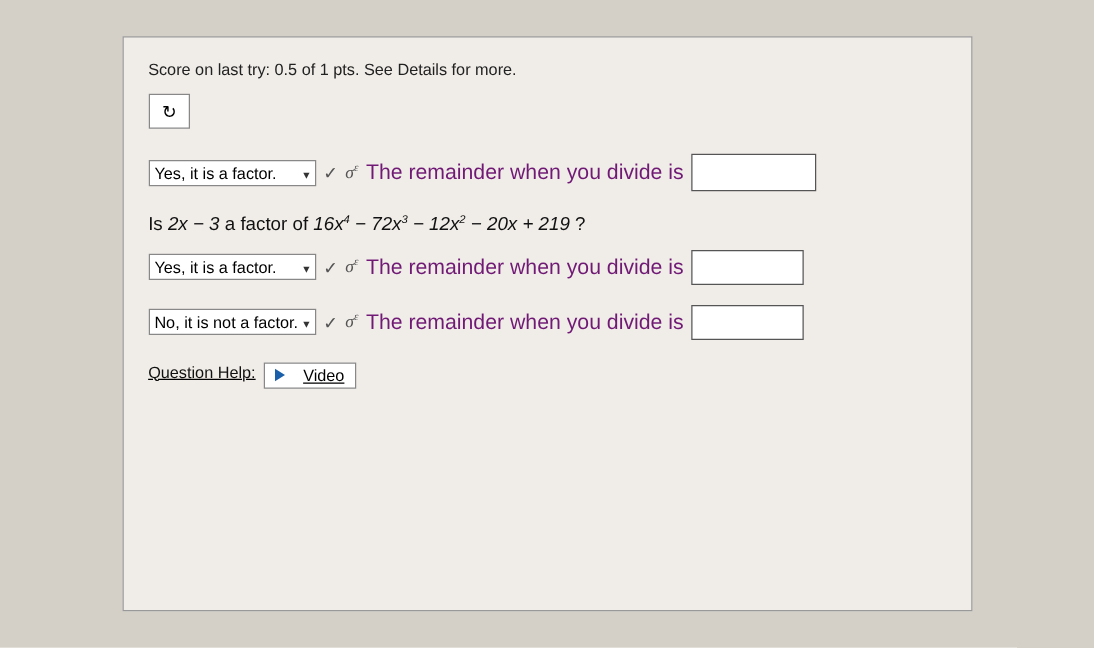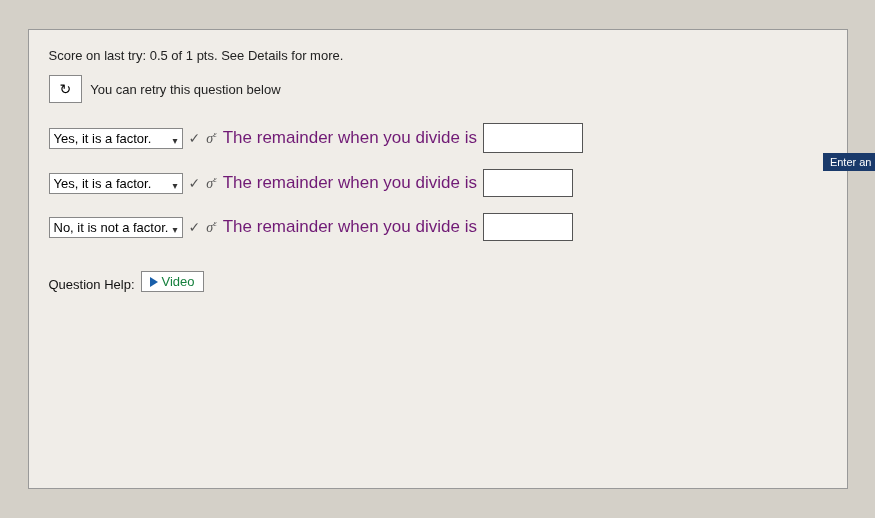--- a/index.html
+++ b/index.html
@@ -11,21 +11,21 @@
       justify-content: center;
       align-items: center;
       width: 875px;
       height: 518px;
       overflow: hidden;
     }
 
     .main-card {
       background: #f0ede8;
       border: 1px solid #999;
-      width: 820px;
+      width: 680px;
       min-height: 460px;
       padding: 18px 20px 20px 20px;
       position: relative;
     }
 
     .score-line {
       font-size: 13px;
       color: #222;
       margin-bottom: 12px;
     }
@@ -138,42 +138,42 @@
       font-size: 11px;
       padding: 3px 7px;
       white-space: nowrap;
       top: 30px;
       left: 340px;
       z-index: 10;
     }
 
     .question-help {
       display: flex;
-      align-items: flex-end;
+      align-items: flex-start;
       gap: 6px;
       margin-top: 18px;
+      text-decoration: underline;
     }
 
     .help-text {
       font-size: 13px;
       color: #111;
     }
 
     .video-btn {
       display: flex;
       align-items: center;
-      gap: 4px;
+      gap: 15px;
       border: 1px solid #888;
       background: #fff;
       padding: 2px 8px;
       font-size: 13px;
-      color: #15803d;
+      color: #000000;
       cursor: pointer;
       text-decoration: none;
-      margin-top: 12px;
     }
 
     .play-icon {
       width: 0;
       height: 0;
       border-top: 5px solid transparent;
       border-bottom: 5px solid transparent;
       border-left: 8px solid #1a5faa;
       display: inline-block;
     }
@@ -186,21 +186,20 @@
 <body>
 
 <div class="main-card">
 
   <div class="score-line">Score on last try: 0.5 of 1 pts. See Details for more.</div>
 
   <div class="similar-btn-row">
     <button class="similar-btn">
       <span style="font-size:14px;">↻</span>
     </button>
-    <span class="retry-text">You can retry this question below</span>
   </div>
 
   <div class="question-block">
     <div class="answer-row">
       <div class="select-wrapper">
         <select class="answer-select">
           <option>Yes, it is a factor.</option>
           <option>No, it is not a factor.</option>
         </select>
         <span class="chevron">▾</span>
@@ -209,20 +208,26 @@
       <span class="sigma-icon">σ<sup>ε</sup></span>
       <span class="remainder-text">The remainder when you divide is</span>
       <div style="position:relative;">
         <input class="answer-input first" type="text" value="" style="">
         <div class="tooltip-box">Enter an integer or decimal number [more..]</div>
       </div>
     </div>
   </div>
 
   <div class="question-block">
+    <div class="question-text">
+      Is <span class="math">2<i>x</i> − 3</span> a factor of 
+      <span class="math">
+        16<i>x</i><sup>4</sup> − 72<i>x</i><sup>3</sup> − 12<i>x</i><sup>2</sup> − 20<i>x</i> + 219
+      </span>?
+    </div>
     <div class="answer-row">
       <div class="select-wrapper">
         <select class="answer-select">
           <option>Yes, it is a factor.</option>
           <option>No, it is not a factor.</option>
         </select>
         <span class="chevron">▾</span>
       </div>
       <span class="check-icon">✓</span>
       <span class="sigma-icon">σ<sup>ε</sup></span>

